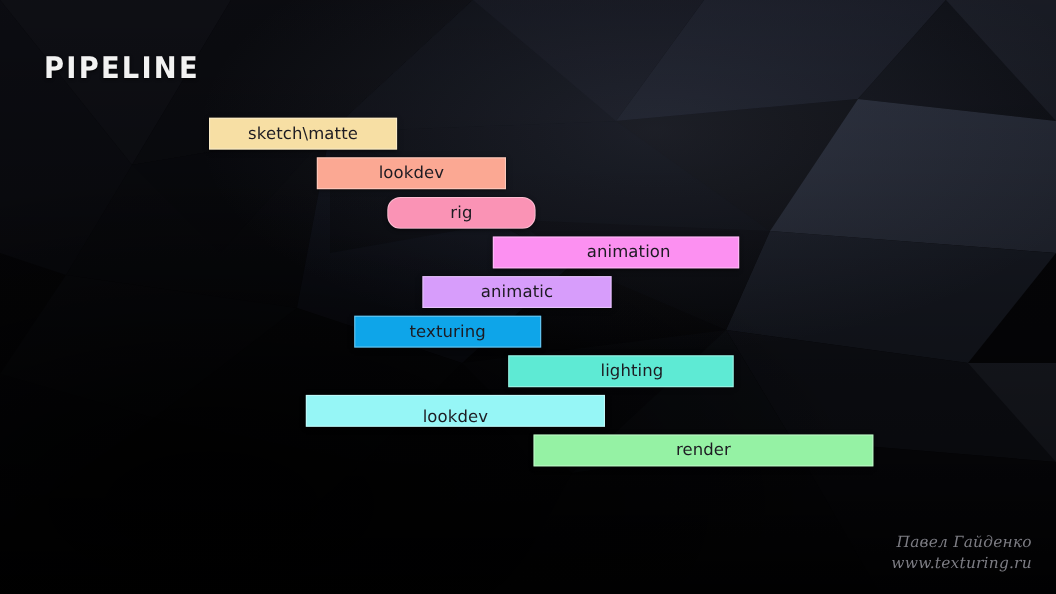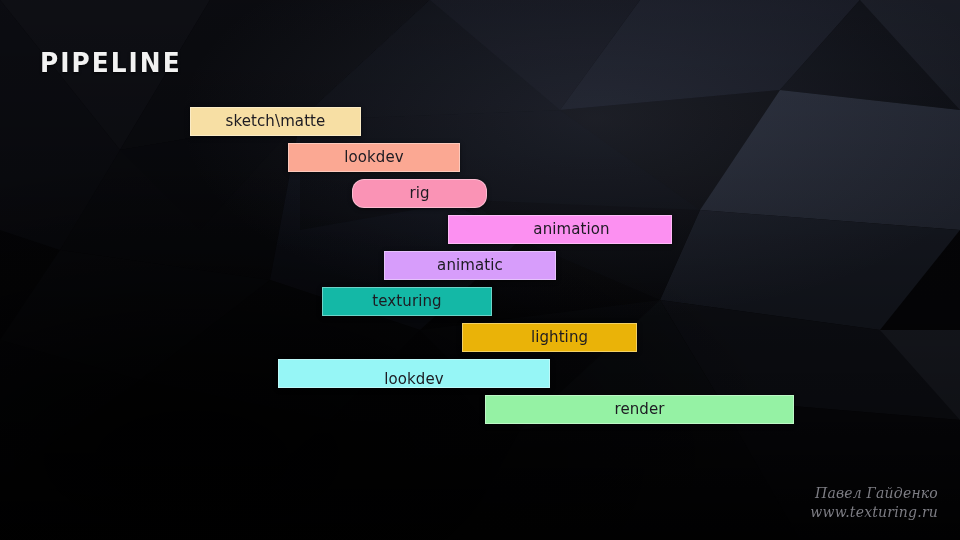--- a/index.html
+++ b/index.html
@@ -144,24 +144,24 @@
       </div>
       <div class="bar" style="left: 352px; width: 135px; top: 179px; background: rgb(250, 147, 181); border-radius: 12px;">
         <span class="bar-label">rig</span>
       </div>
       <div class="bar" style="left: 448px; width: 224px; top: 215px; background: rgb(252, 144, 241); padding-left: 23px;">
         <span class="bar-label">animation</span>
       </div>
       <div class="bar" style="left: 384px; width: 172px; top: 251px; background: rgb(215, 157, 251);">
         <span class="bar-label">animatic</span>
       </div>
-      <div class="bar" style="left: 322px; width: 170px; top: 287px; background: #14b8a6;">
+      <div class="bar" style="left: 322px; width: 170px; top: 287px; background: #0ea5e9;">
         <span class="bar-label">texturing</span>
       </div>
-      <div class="bar" style="left: 462px; width: 175px; top: 323px; background: #eab308; padding-left: 20px;">
+      <div class="bar" style="left: 462px; width: 205px; top: 323px; background: #5eead4; padding-left: 20px;">
         <span class="bar-label">lighting</span>
       </div>
       <div class="bar" style="left: 278px; width: 272px; top: 359px; background: rgb(150, 246, 246); align-items: flex-end;">
         <span class="bar-label">lookdev</span>
       </div>
       <div class="bar" style="left: 485px; width: 309px; top: 395px; background: rgb(149, 242, 164);">
         <span class="bar-label">render</span>
       </div>
     </div>
 

